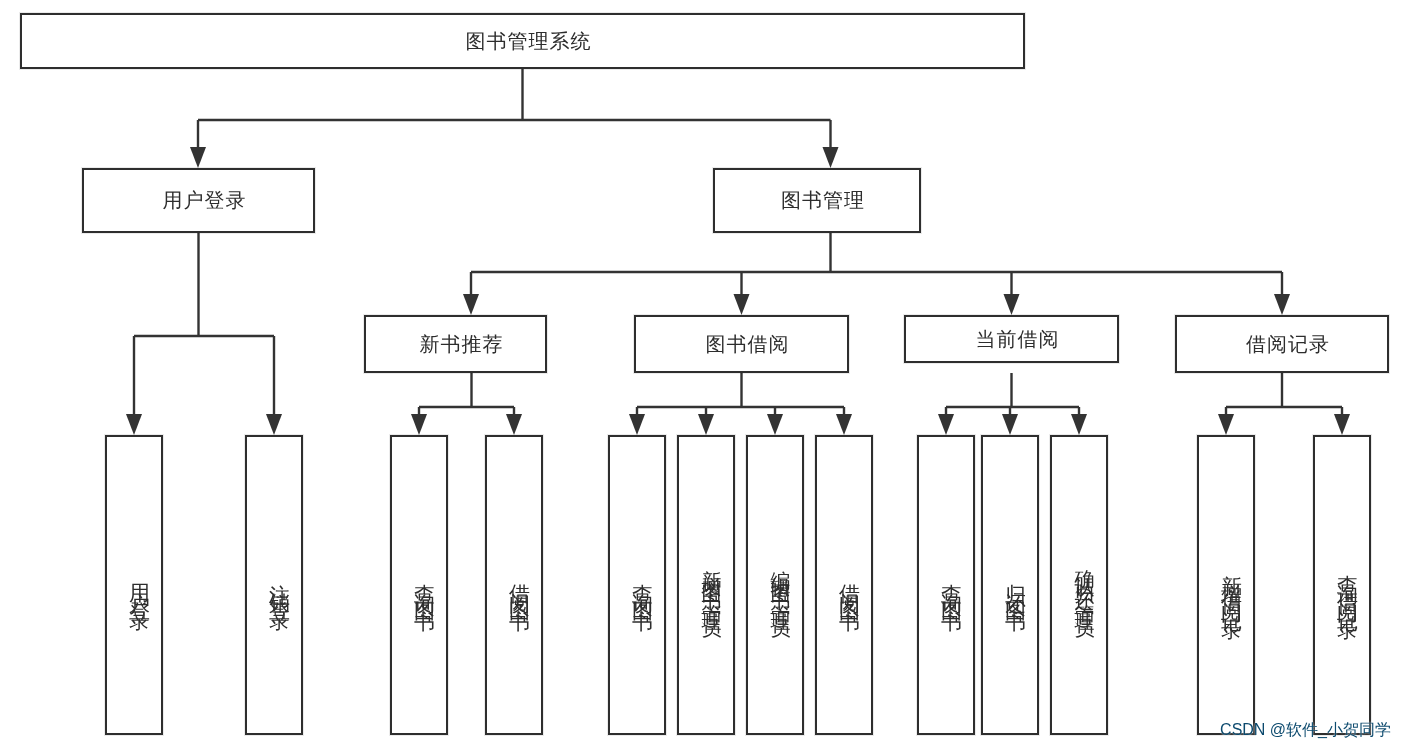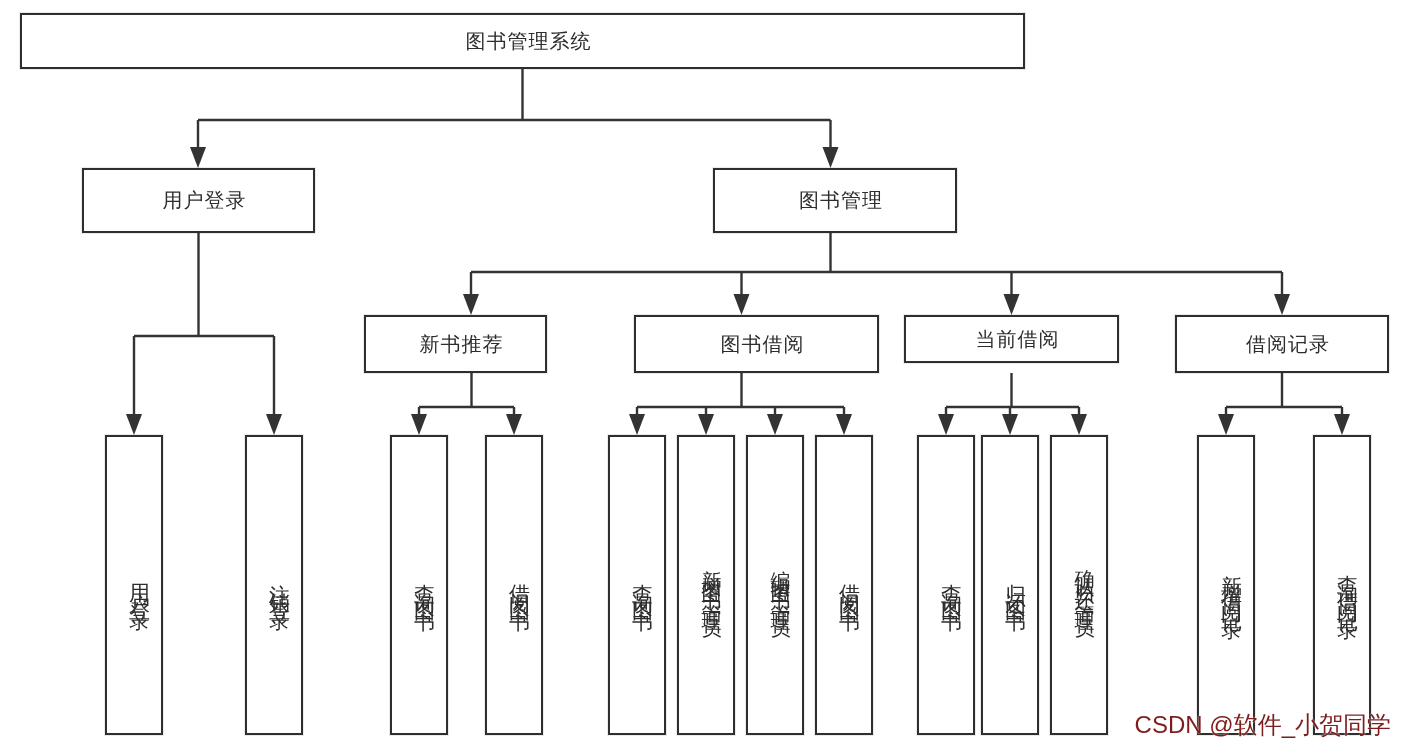--- a/index.html
+++ b/index.html
@@ -14,21 +14,21 @@
     padding-left:12px;
   }
   .hlabel{font-size:20px;letter-spacing:1px;white-space:nowrap;}
   .vlabel{
     writing-mode:vertical-rl;text-orientation:mixed;
     font-size:21px;line-height:1;letter-spacing:9px;white-space:nowrap;
   }
   .vlabel.long{font-size:20px;letter-spacing:7px;}
   svg.wires{position:absolute;left:0;top:0;pointer-events:none;}
   .watermark{
-    position:absolute;right:14px;bottom:6px;font-size:24px;color:#7f1d1d;
+    position:absolute;right:14px;bottom:6px;font-size:16px;color:#0c4a6e;
     text-shadow:0 0 2px #ffffff;white-space:nowrap;text-align:center;
   }
 </style>
 </head>
 <body>
 
 <div class="canvas">
 
   <svg class="wires" width="1405" height="747" viewBox="0 0 1405 747">
     <g stroke="#333333" stroke-width="2.4" fill="none">
@@ -96,28 +96,28 @@
     </g>
   </svg>
 
   <div class="node" style="left:20px;top:13px;width:1005px;height:56px;">
     <span class="hlabel">图书管理系统</span>
   </div>
 
   <div class="node" style="left:82px;top:168px;width:233px;height:65px;">
     <span class="hlabel">用户登录</span>
   </div>
-  <div class="node" style="left:713px;top:168px;width:244px;height:65px;">
+  <div class="node" style="left:713px;top:168px;width:208px;height:65px;">
     <span class="hlabel">图书管理</span>
   </div>
 
   <div class="node" style="left:364px;top:315px;width:183px;height:58px;">
     <span class="hlabel">新书推荐</span>
   </div>
-  <div class="node" style="left:634px;top:315px;width:245px;height:58px;">
+  <div class="node" style="left:634px;top:315px;width:215px;height:58px;">
     <span class="hlabel">图书借阅</span>
   </div>
   <div class="node" style="left:904px;top:315px;width:215px;height:48px;">
     <span class="hlabel">当前借阅</span>
   </div>
   <div class="node" style="left:1175px;top:315px;width:214px;height:58px;">
     <span class="hlabel">借阅记录</span>
   </div>
 
   <div class="node" style="left:105px;top:435px;width:58px;height:300px;">

